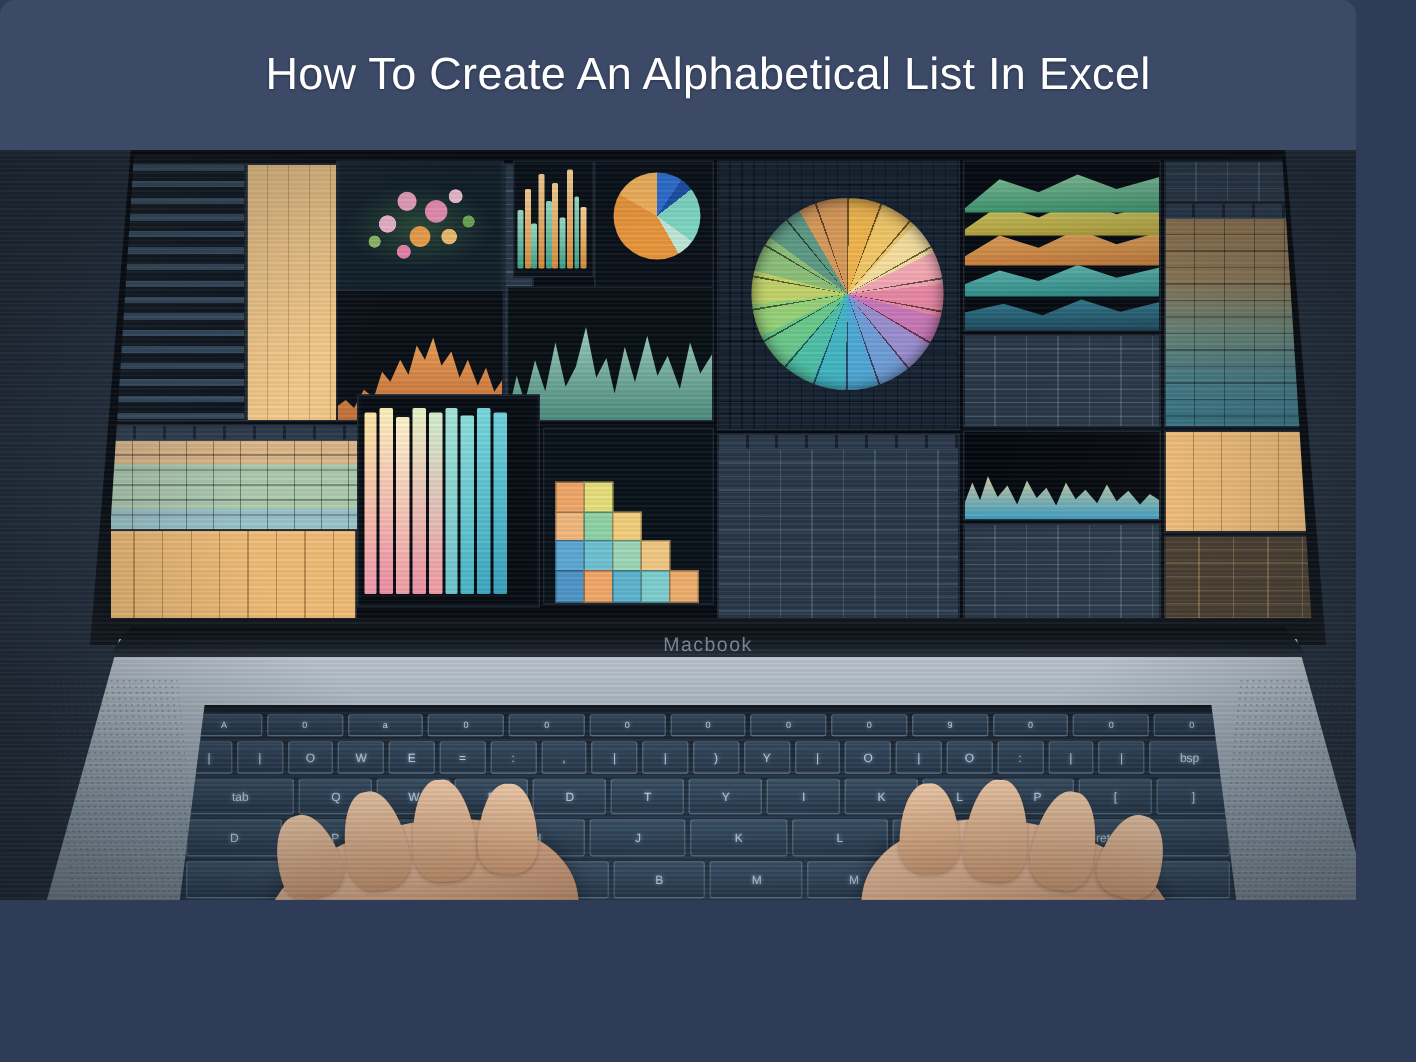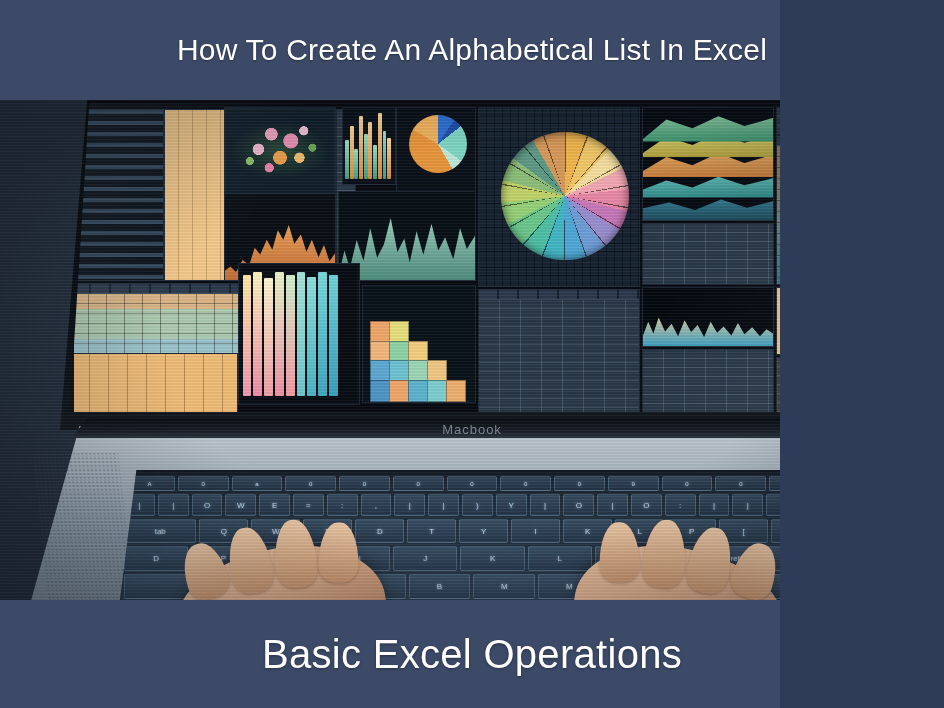--- a/index.html
+++ b/index.html
@@ -1,18 +1,18 @@
 <!DOCTYPE html>
 <html><head>
 <meta charset="utf-8">
 <style>
   html,body{margin:0;padding:0;}
   body{width:944px;height:708px;overflow:hidden;background:#2e3c57;
        font-family:"Liberation Sans",sans-serif;}
-  .page{position:relative;width:780px;height:708px;overflow:hidden;}
+  .page{position:relative;width:904px;height:708px;overflow:hidden;border-radius:10px;}
 
   
   .banner{position:absolute;left:0;width:944px;background:#3c4a68;
           display:flex;align-items:center;justify-content:center;z-index:40;}
   .banner-top{top:0;height:100px;}
   .banner-bottom{top:600px;height:108px;}
   .banner-top .txt{color:#ffffff;font-size:30px;letter-spacing:.2px;
        text-shadow:0 1px 2px rgba(0,0,0,.35);white-space:nowrap;font-weight:400;}
   .banner-bottom .txt{color:#ffffff;font-size:40px;letter-spacing:.3px;
        text-shadow:0 1px 3px rgba(0,0,0,.35);white-space:nowrap;font-weight:400;}
@@ -433,17 +433,14 @@
     <div class="hand hr">
       <div class="fng" style="left:9%;top:-18px;width:19%;height:60px;transform:rotate(-8deg);"></div>
       <div class="fng" style="left:30%;top:-26px;width:20%;height:68px;transform:rotate(-2deg);"></div>
       <div class="fng" style="left:52%;top:-24px;width:20%;height:66px;transform:rotate(4deg);"></div>
       <div class="fng" style="left:74%;top:-14px;width:20%;height:56px;transform:rotate(10deg);"></div>
     </div>
 
     <div class="vig"></div>
   </div>
 
-  <div class="banner banner-bottom">
-    <div class="txt">Basic Excel Operations</div>
-  </div>
 
 </div>
 
 </body></html>

